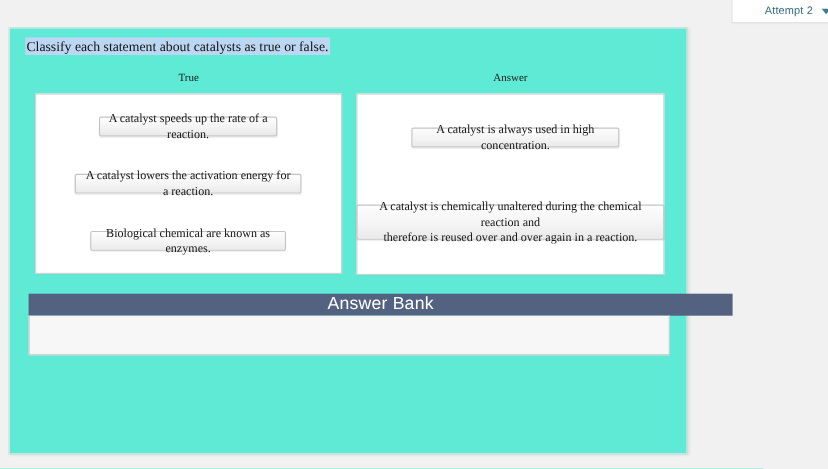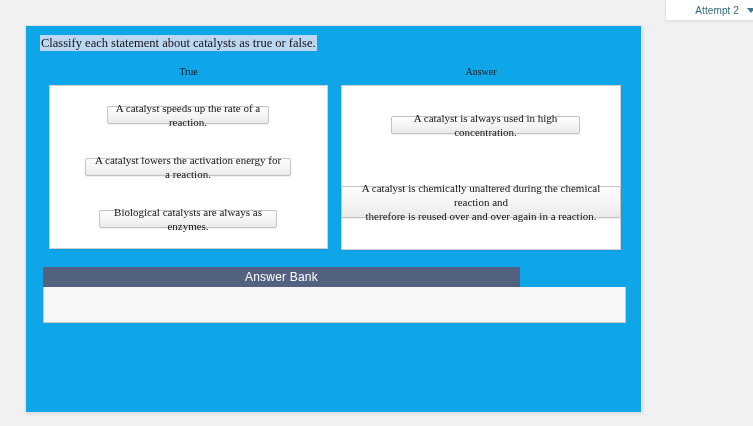--- a/index.html
+++ b/index.html
@@ -47,25 +47,25 @@
     height: 0;
     border-left: 4px solid transparent;
     border-right: 4px solid transparent;
     border-top: 5px solid #3c7c8f;
     margin-top: 1px;
   }
 
   
   .card {
     position: absolute;
-    left: 25px;
+    left: 8px;
     top: 25px;
     width: 617px;
     height: 388px;
-    background: #0ea5e9;
+    background: #5eead4;
     border: 1px solid #e3e3e3;
     box-sizing: border-box;
     box-shadow: 1px 1px 3px rgba(0,0,0,0.10);
   }
 
   .prompt-wrap {
     position: absolute;
     left: 14px;
     top: 7px;
   }
@@ -133,26 +133,26 @@
     flex-direction: column;
     padding: 2px 10px;
   }
   .tile.f2 span { display: block; width: 100%; }
 
   
   .bank-header {
     position: absolute;
     left: 17px;
     top: 241px;
-    width: 477px;
+    width: 640px;
     height: 20px;
     background: #536280;
     color: #ffffff;
     font-family: "Liberation Sans", sans-serif;
-    font-size: 12px;
+    font-size: 16px;
     display: flex;
     align-items: center;
     justify-content: center;
     letter-spacing: 0.2px;
     box-sizing: border-box;
   }
   .bank-body {
     position: absolute;
     left: 17px;
     top: 261px;
@@ -179,21 +179,21 @@
   </div>
 
   <div class="col-heading true-h">True</div>
   <div class="col-heading false-h">Answer</div>
 
   <div class="dropzone true-z"></div>
   <div class="dropzone false-z"></div>
 
   <div class="tile t2">A catalyst lowers the activation energy for a reaction.</div>
   <div class="tile t1">A catalyst speeds up the rate of a reaction.</div>
-  <div class="tile t3">Biological catalysts are always as enzymes.</div>
+  <div class="tile t3">Biological chemical are known as enzymes.</div>
 
   <div class="tile f1">A catalyst is always used in high concentration.</div>
   <div class="tile f2">
     <span>A catalyst is chemically unaltered during the chemical reaction and</span>
     <span>therefore is reused over and over again in a reaction.</span>
   </div>
 
   <div class="bank-header">Answer Bank</div>
   <div class="bank-body"></div>
 

